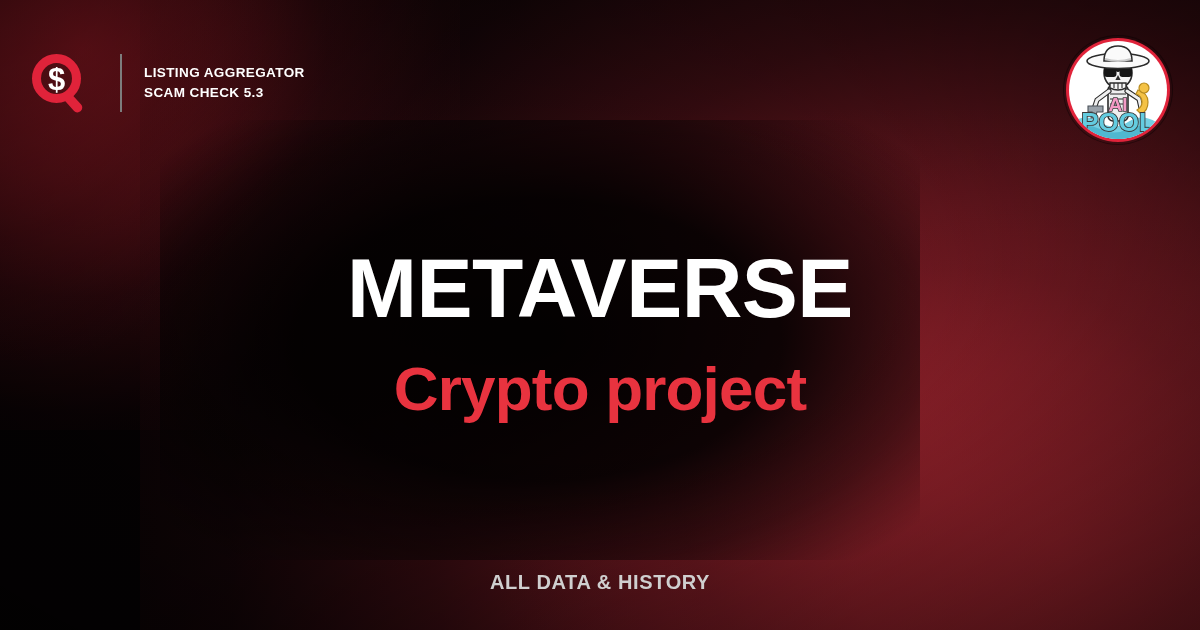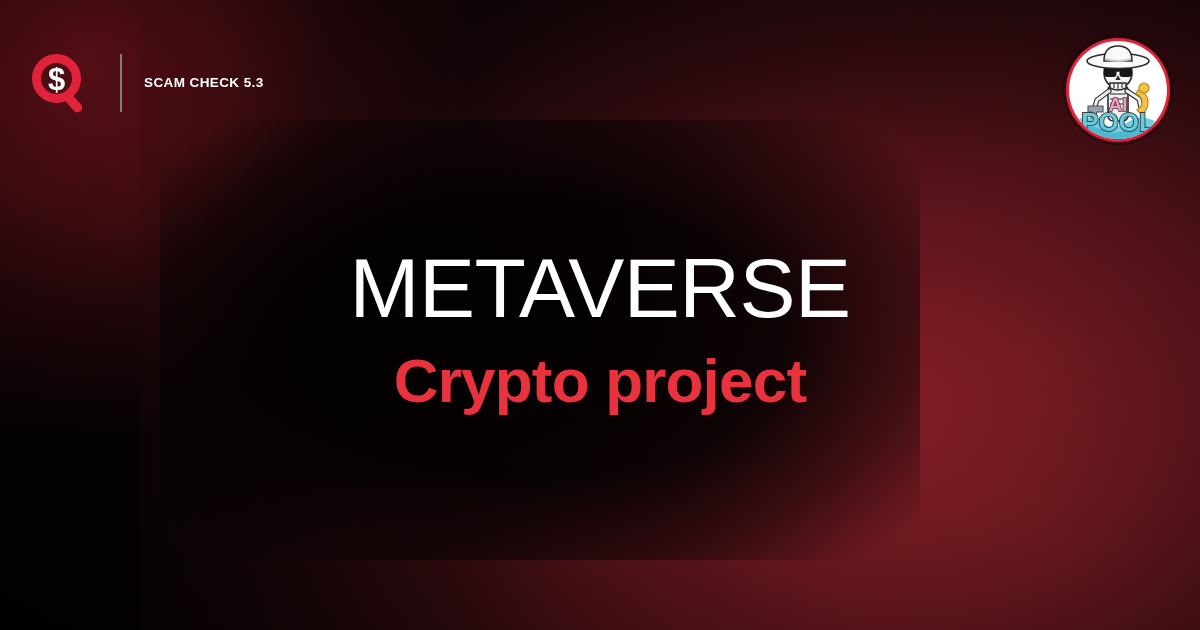--- a/index.html
+++ b/index.html
@@ -161,27 +161,27 @@
     position:absolute;
     left:0;
     right:0;
     top:246px;
     text-align:center;
     z-index:5;
   }
   .headline {
     color:#ffffff;
     font-size:84px;
-    font-weight:400;
+    font-weight:700;
     letter-spacing:-0.5px;
     line-height:1.0;
     white-space:nowrap;
   }
   .subheadline {
-    margin-top:20px;
+    margin-top:28px;
     font-size:62px;
     font-weight:700;
     letter-spacing:-0.8px;
     line-height:1.0;
     white-space:nowrap;
   }
 
   
   .footer {
     position:absolute;
@@ -219,20 +219,21 @@
 
       <circle cx="24.5" cy="24.5" r="20" fill="none" stroke="#E0233A" stroke-width="9"></circle>
 
       <text x="24.5" y="35.5" text-anchor="middle" font-family="Liberation Sans, sans-serif" font-size="31" font-weight="700" fill="#FFFFFF">$</text>
     </svg>
 
 
     <span class="brand-divider"></span>
 
     <div class="brand-tagline">
+      <div>LISTING AGGREGATOR</div>
       <div>SCAM CHECK 5.3</div>
     </div>
   </div>
 
   <div class="avatar">
     <svg viewBox="0 0 108 108" width="108" height="108">
       <defs>
         <clipPath id="avclip">
             <circle cx="54" cy="54" r="49"></circle>
           </clipPath>
@@ -285,14 +286,17 @@
         <text x="54" y="95" text-anchor="middle" font-family="Liberation Sans, sans-serif" font-size="26" font-weight="700" fill="#63CCE0" stroke="#3A3A3A" stroke-width="1.8" paint-order="stroke">POOL</text>
       </g>
     </svg>
   </div>
 
   <div class="center">
     <div class="headline">METAVERSE</div>
     <div class="subheadline" style="color:#E8333F">Crypto project</div>
   </div>
 
+  <div class="footer">
+    <div class="footer-text">ALL DATA &amp; HISTORY</div>
+  </div>
 
 </div>
 
 </body></html>

